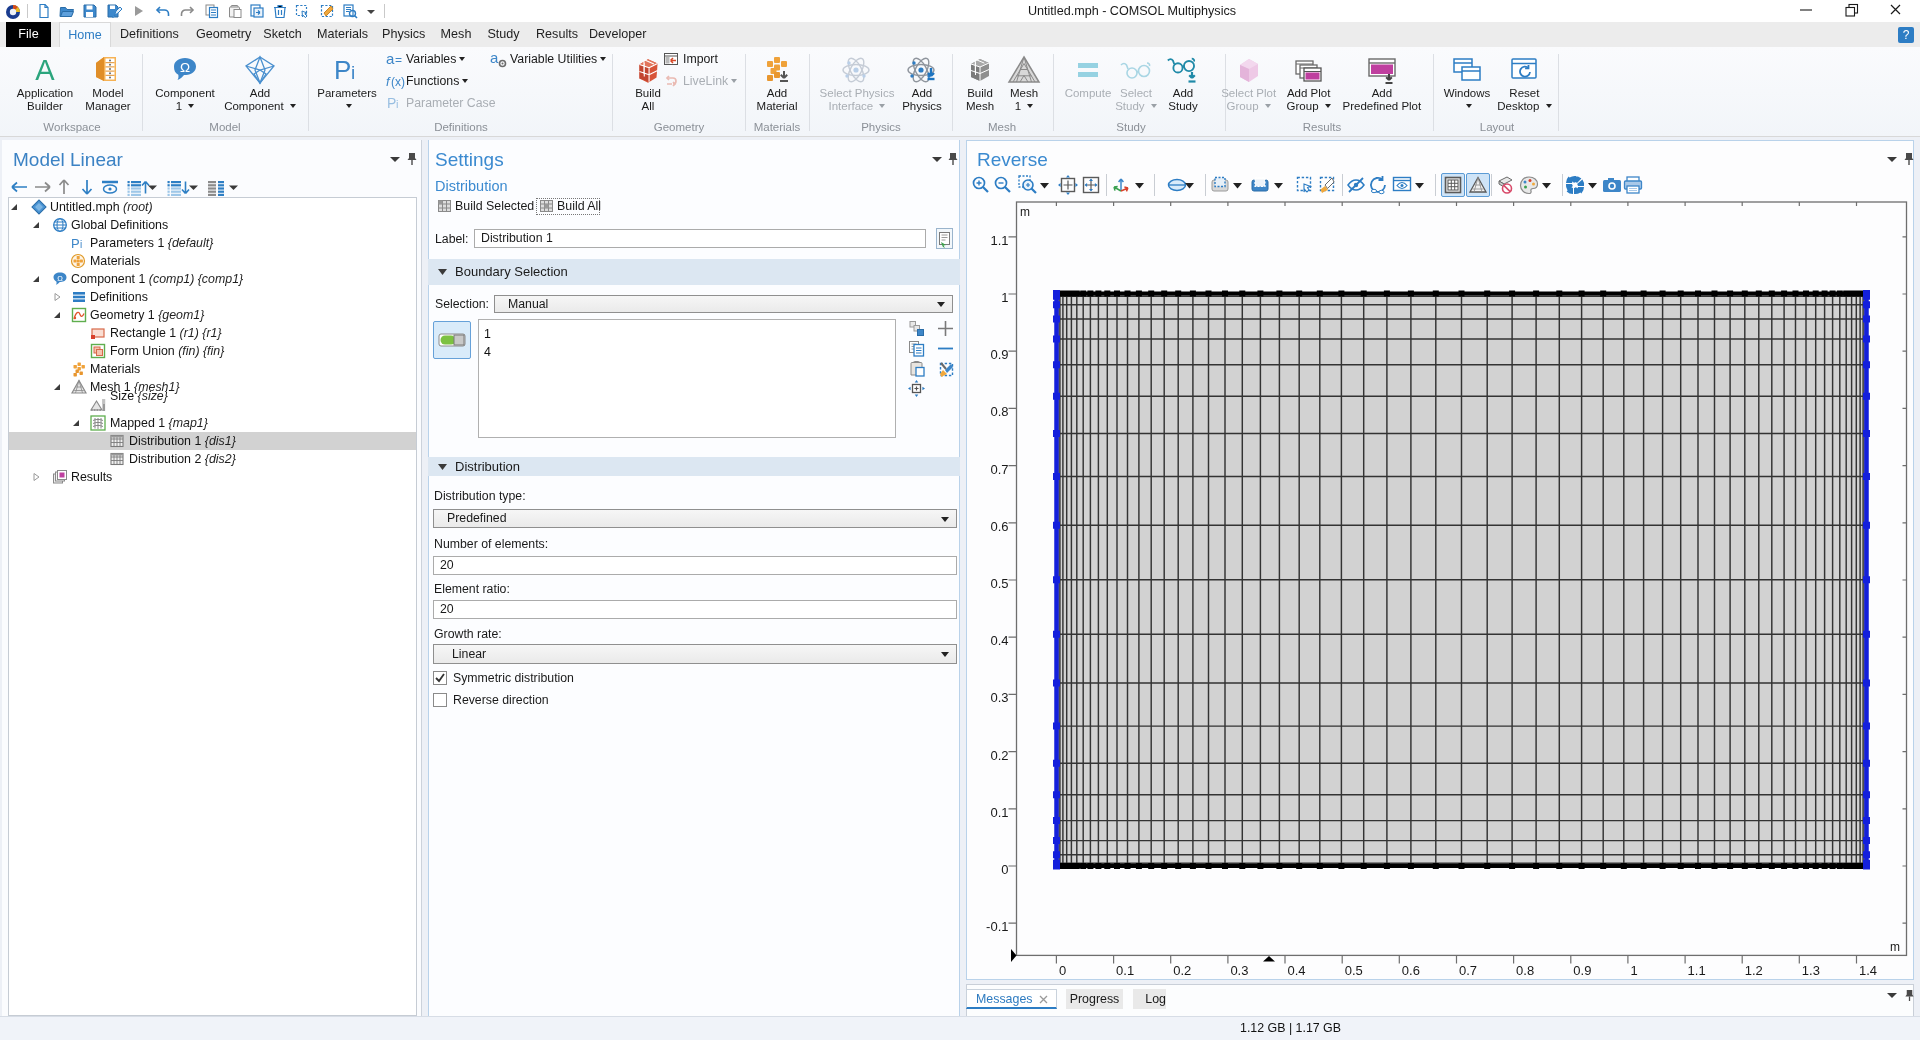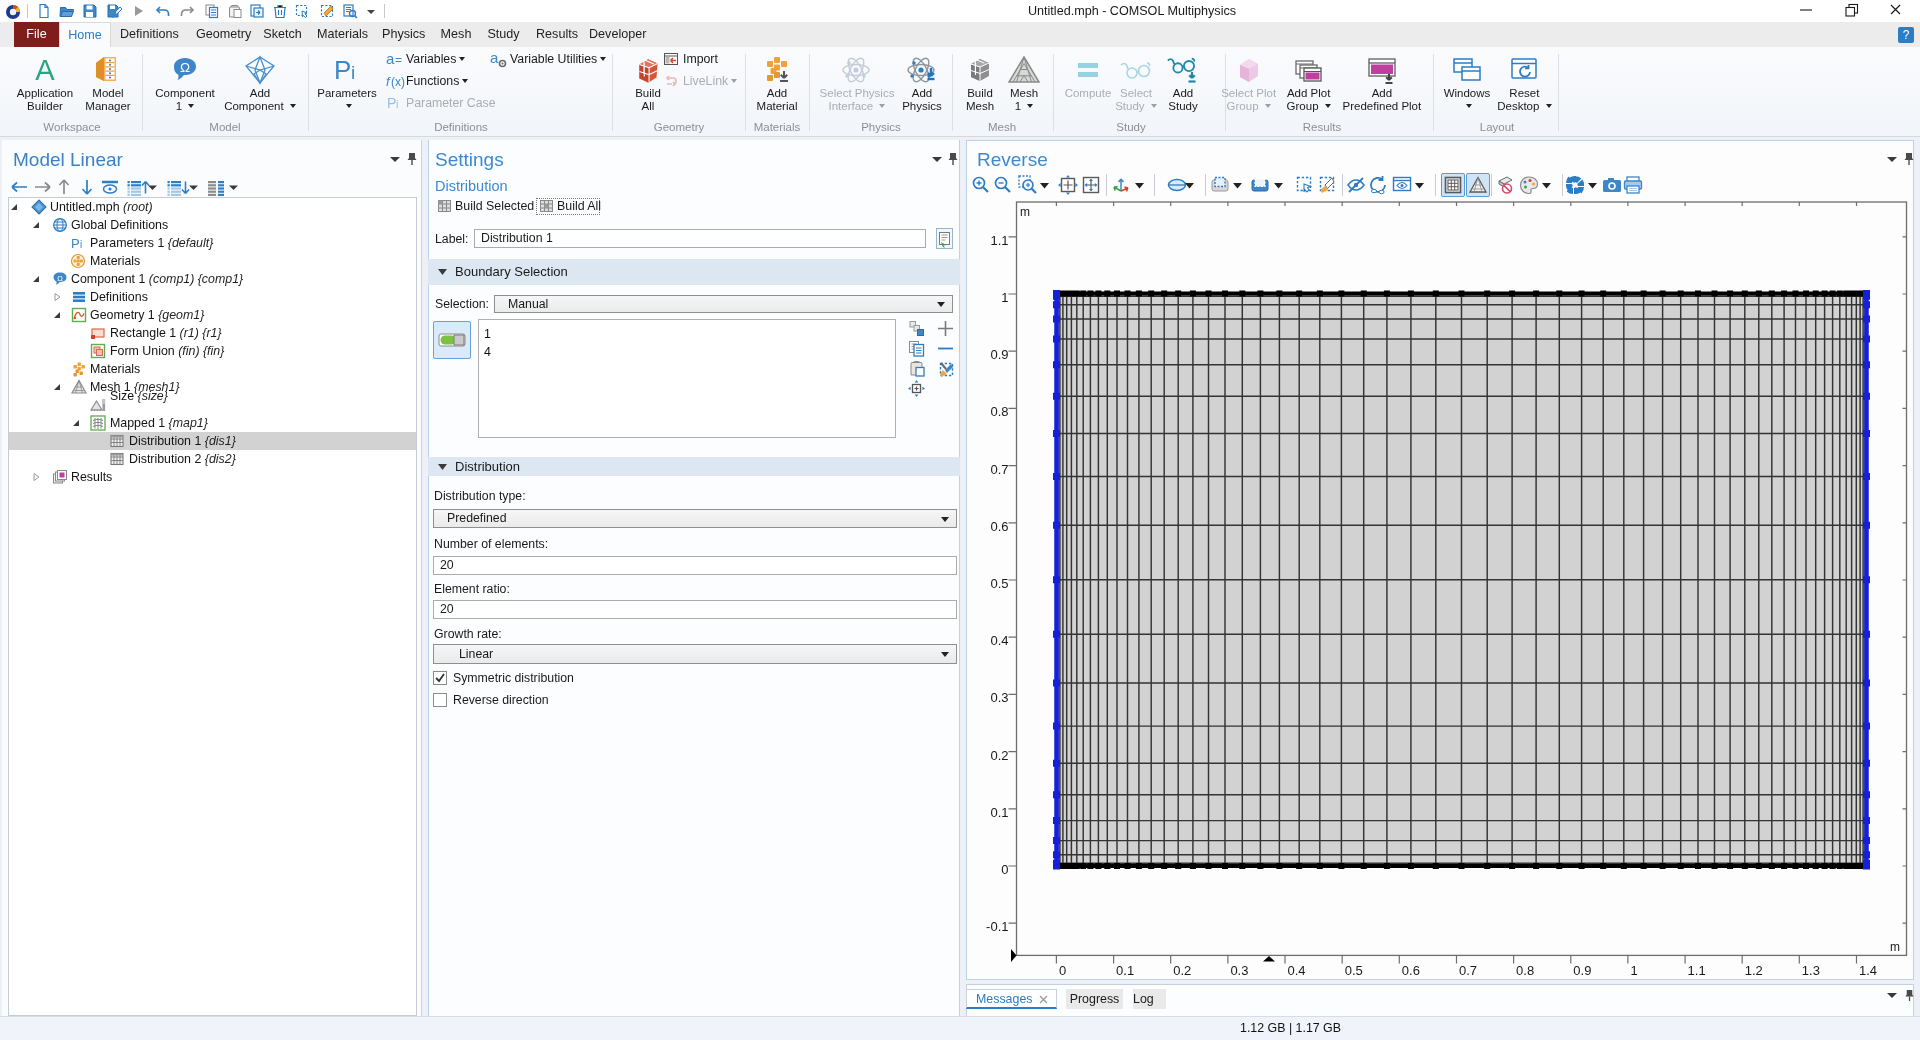--- a/index.html
+++ b/index.html
@@ -96,21 +96,21 @@
     <path d="M1 2l4 4 4-4z" fill="#444"></path>
   </svg>
 <div class="ab tt" style="left:982px;top:4px;width:300px;text-align:center;font-size:12.6px;white-space:nowrap">Untitled.mph - COMSOL Multiphysics</div>
 <svg class="ab" style="left:1796px;top:0" width="120" height="20" viewBox="0 0 120 20">
     <path d="M4 10h12" stroke="#1a1a1a" stroke-width="1.1"></path>
     <rect x="53" y="4.5" width="8.5" height="8.5" fill="none" stroke="#1a1a1a" stroke-width="1.1"></rect>
     <rect x="50" y="7.5" width="8.5" height="8.5" fill="#fff" stroke="#1a1a1a" stroke-width="1.1"></rect>
     <path d="M95 5l9 9m0-9l-9 9" stroke="#1a1a1a" stroke-width="1.2"></path>
   </svg>
 <div class="ab" style="left:0;top:22px;width:1920px;height:25px;background:#ececec"></div>
-<div class="tab" style="left:14px;width:45px;background:#7f1d1d;color:#fff">File</div>
+<div class="tab" style="left:6px;width:45px;background:#000000;color:#fff">File</div>
 <div class="tab" style="left:59px;width:52px;background:#f9fbfd;color:#2d7dc4;border:1px solid #d9d9d9;border-bottom:none">Home</div>
 <div class="tab" style="left:120px;width:58px">Definitions</div>
 <div class="tab" style="left:196px;width:52px">Geometry</div>
 <div class="tab" style="left:263px;width:39px">Sketch</div>
 <div class="tab" style="left:317px;width:50px">Materials</div>
 <div class="tab" style="left:382px;width:42px">Physics</div>
 <div class="tab" style="left:439px;width:34px">Mesh</div>
 <div class="tab" style="left:486px;width:35px">Study</div>
 <div class="tab" style="left:536px;width:40px">Results</div>
 <div class="tab" style="left:589px;width:57px">Developer</div>
@@ -771,21 +771,21 @@
 <div class="sechdr" style="top:457px;height:19px;line-height:19px"><svg width="9" height="8" style="position:absolute;left:10px;top:6px">
       <path d="M0 1h9L4.5 7z" fill="#3a3a3a"></path>
     </svg><span style="margin-left:27px">Distribution</span></div>
 <div class="lbl" style="left:434px;top:489px">Distribution type:</div>
 <div class="cmb" style="left:433px;top:509px;width:524px;height:19px;line-height:17px;padding-left:13px">Predefined<span class="ar"></span></div>
 <div class="lbl" style="left:434px;top:537px">Number of elements:</div>
 <div class="inp" style="left:433px;top:556px;width:524px;height:19px;line-height:17px">20</div>
 <div class="lbl" style="left:434px;top:582px">Element ratio:</div>
 <div class="inp" style="left:433px;top:600px;width:524px;height:19px;line-height:17px">20</div>
 <div class="lbl" style="left:434px;top:627px">Growth rate:</div>
-<div class="cmb" style="left:433px;top:644px;width:524px;height:20px;line-height:18px;padding-left:25px">Linear<span class="ar"></span></div>
+<div class="cmb" style="left:433px;top:644px;width:524px;height:20px;line-height:18px;padding-left:18px">Linear<span class="ar"></span></div>
 <div class="ab" style="left:433px;top:671px;width:14px;height:14px;background:#fff;border:1px solid #8a8a8a">
     <svg width="12" height="12">
       <path d="M2 6l3 3 5-7" fill="none" stroke="#333" stroke-width="1.8"></path>
     </svg>
   </div>
 <div class="lbl" style="left:453px;top:671px">Symmetric distribution</div>
 <div class="ab" style="left:433px;top:693px;width:14px;height:14px;background:#fff;border:1px solid #8a8a8a"></div>
 <div class="lbl" style="left:453px;top:693px">Reverse direction</div>
 <div class="ab" style="left:966px;top:140px;width:948px;height:840px;background:#fdfdfe;border:1px solid #b9d2ea"></div>
 <div class="ab" style="left:977px;top:149px;font-size:19px;color:#3b8ad0">Reverse</div>
@@ -977,21 +977,21 @@
     <text x="42.5" y="102.0" font-size="13" fill="#1a1a1a" text-anchor="end">1</text>
     <text x="42.5" y="44.8" font-size="13" fill="#1a1a1a" text-anchor="end">1.1</text>
     <text x="54" y="16" font-size="12" fill="#1a1a1a">m</text>
     <text x="924" y="751" font-size="12" fill="#1a1a1a">m</text>
   </svg>
 <div class="ab" style="left:966px;top:984px;width:948px;height:32px;background:#fcfdfe;border:1px solid #c9cfd8;border-bottom:none"></div>
 <div class="ab" style="left:966px;top:989px;width:91px;height:20px;background:#fff;border:1px solid #c9d2dc;border-bottom:2px solid #2d7dc4;font-size:12.4px;color:#2e7bc0;line-height:18px"><span style="margin-left:9px">Messages</span><svg width="9" height="9" style="position:absolute;right:8px;top:5px">
       <path d="M1 1l7 7M8 1L1 8" stroke="#9a9a9a" stroke-width="1.3"></path>
     </svg></div>
 <div class="ab" style="left:1066px;top:989px;width:57px;height:20px;background:#e9e9e9;font-size:12.4px;color:#1a1a1a;text-align:center;line-height:20px">Progress</div>
-<div class="ab" style="left:1133px;top:989px;width:33px;height:20px;background:#e9e9e9;font-size:12.4px;color:#1a1a1a;text-align:left;line-height:20px">Log</div>
+<div class="ab" style="left:1133px;top:989px;width:33px;height:20px;background:#e9e9e9;font-size:12.4px;color:#1a1a1a;text-align:right;line-height:20px">Log</div>
 <svg class="ab" style="left:1886px;top:991px" width="12" height="10">
     <path d="M1 2l5 5 5-5z" fill="#3a3a3a"></path>
   </svg>
 <svg class="ab" style="left:1904px;top:989px" width="11" height="13" viewBox="0 0 12 14">
     <path d="M3 1h6v5l1.5 2h-9L3 6z" fill="#4a4a4a"></path>
     <path d="M6 8v5" stroke="#4a4a4a" stroke-width="1.4"></path>
   </svg>
 <div class="ab" style="left:0;top:1016px;width:1920px;height:24px;background:#f0f3f9;border-top:1px solid #d7dde6"></div>
 <div class="ab" style="left:1240px;top:1021px;font-size:12.4px;color:#111">1.12 GB | 1.17 GB</div>
 </body></html>

